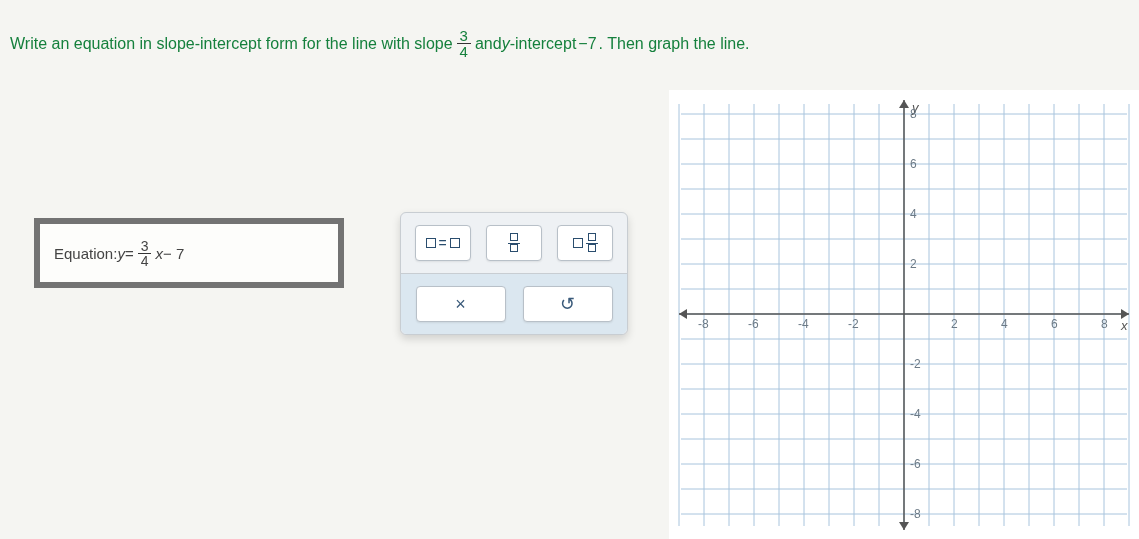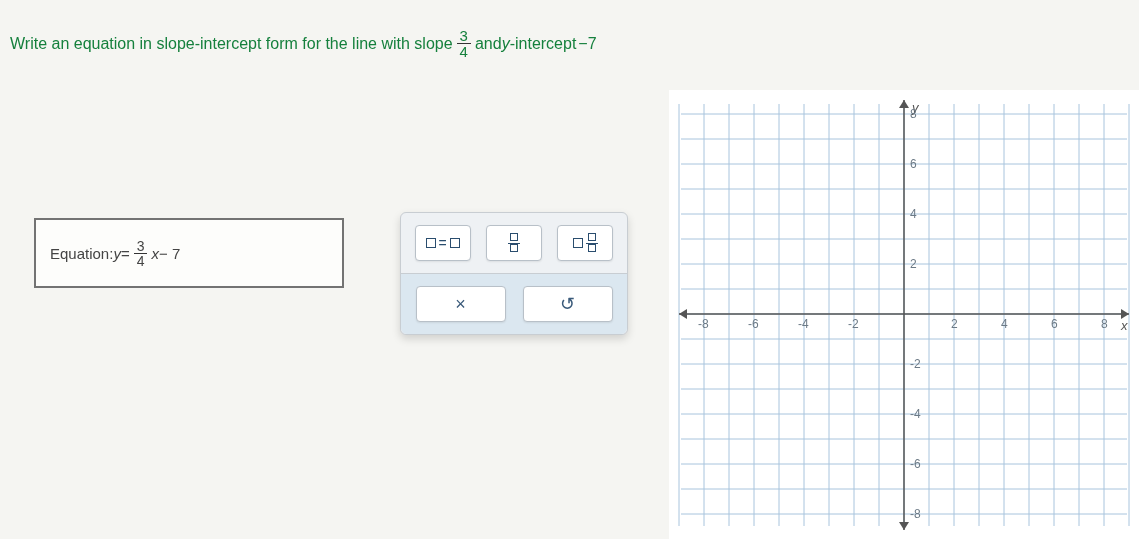--- a/index.html
+++ b/index.html
@@ -35,21 +35,21 @@
   .frac .den { padding: 0 3px; }
   .ital { font-style: italic; }
   .neg { margin: 0 2px; }
 
   .answer-box {
     position: absolute;
     top: 218px;
     left: 34px;
     width: 310px;
     height: 70px;
-    border: 2px solid #737373;
+    border: 6px solid #737373;
     background: #fdfdfb;
     display: flex;
     align-items: center;
     padding-left: 14px;
     font-size: 15px;
     color: #444;
   }
   .answer-box .frac { font-size: 14px; }
 
   .tool-panel {
@@ -116,20 +116,21 @@
 <div class="prompt">
   <span>Write an equation in slope-intercept form for the line with slope </span>
   <span class="frac">
     <span class="num">3</span>
     <span class="den">4</span>
   </span>
   <span> and </span>
   <span class="ital">y</span>
   <span>-intercept </span>
   <span class="neg">−7</span>
+  <span>. Then graph the line.</span>
 </div>
 
 <div class="answer-box">
   <span>Equation: </span>
   <span class="ital">y</span>
   <span> = </span>
   <span class="frac">
     <span class="num">3</span>
     <span class="den">4</span>
   </span>

